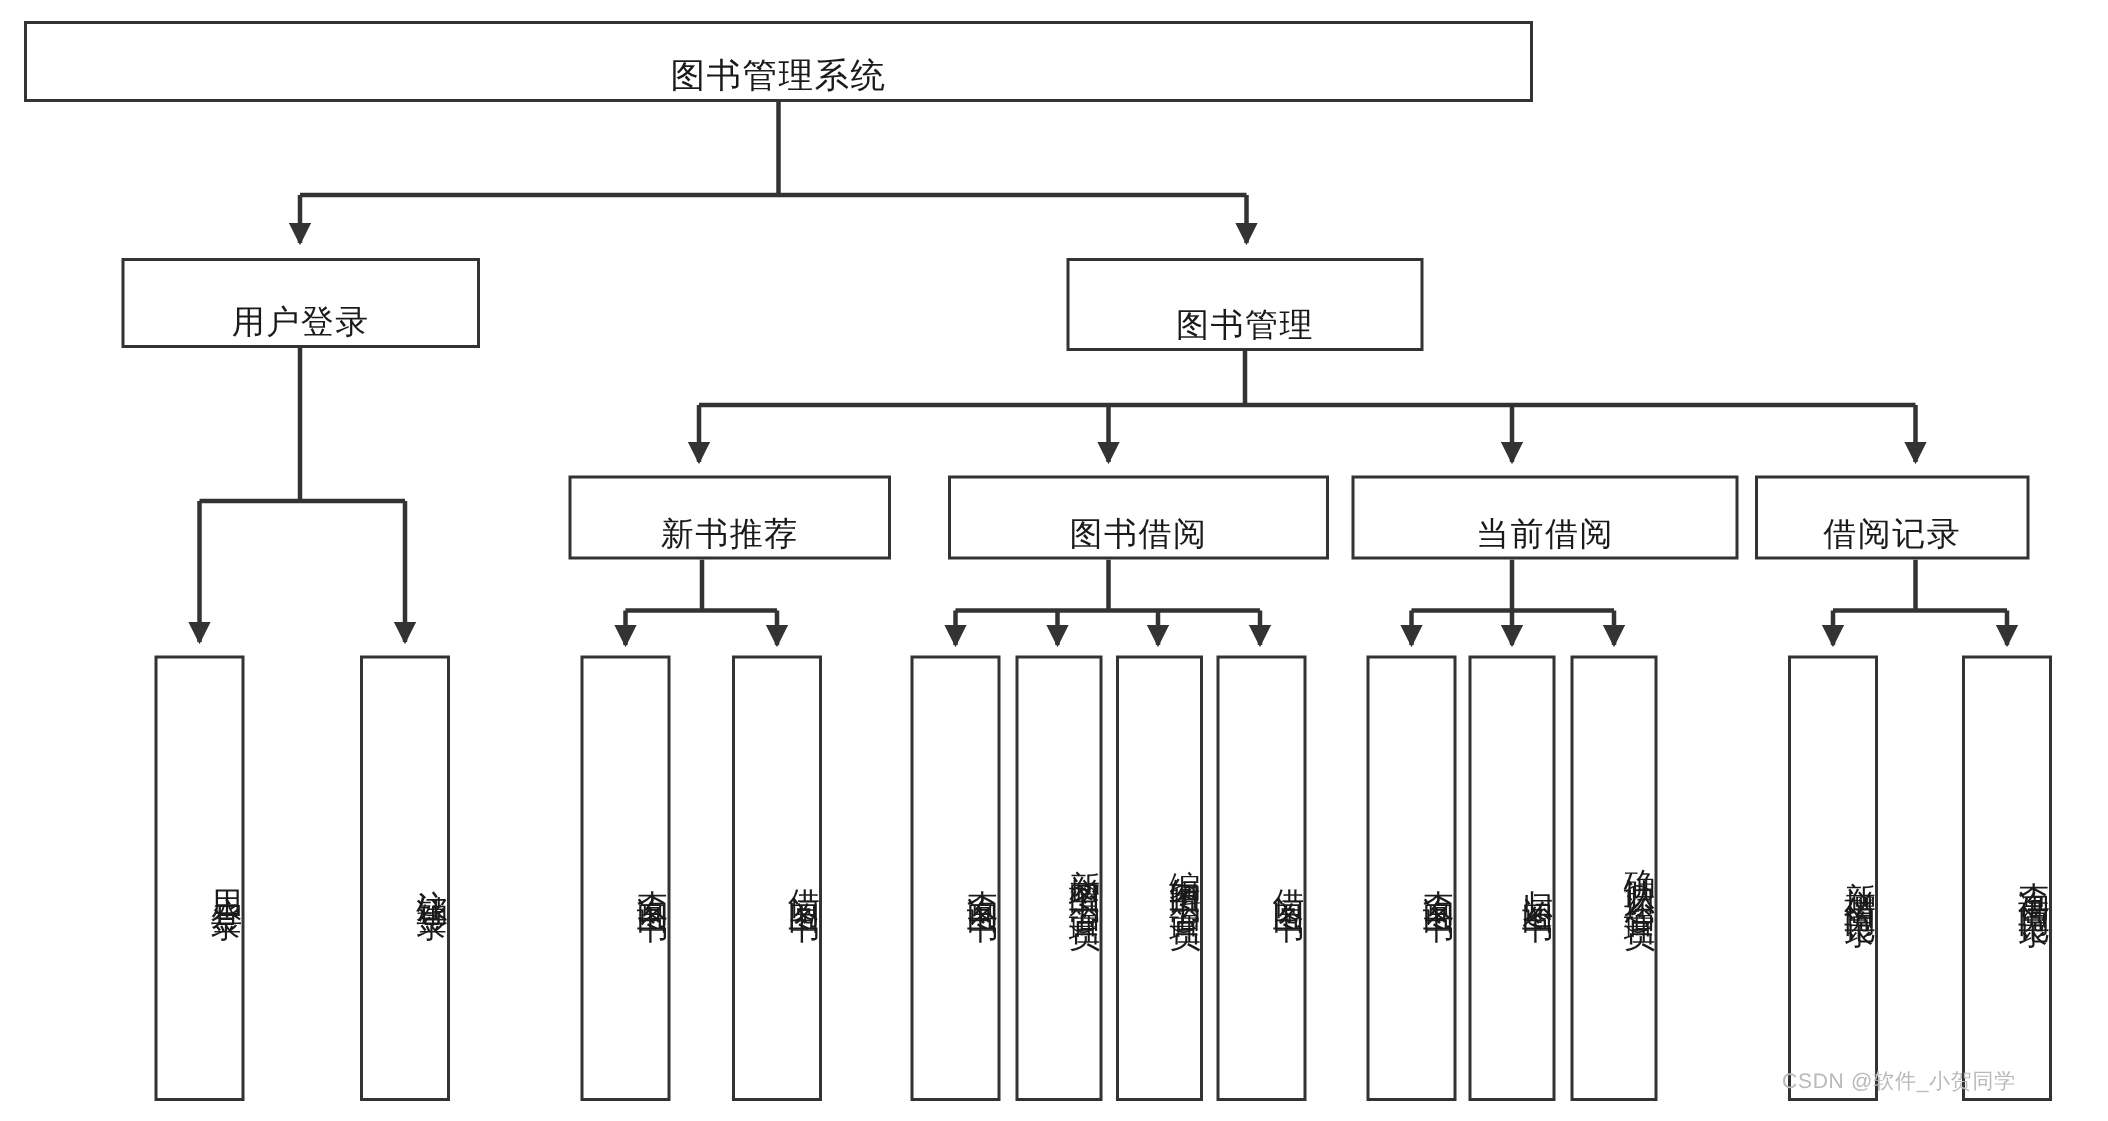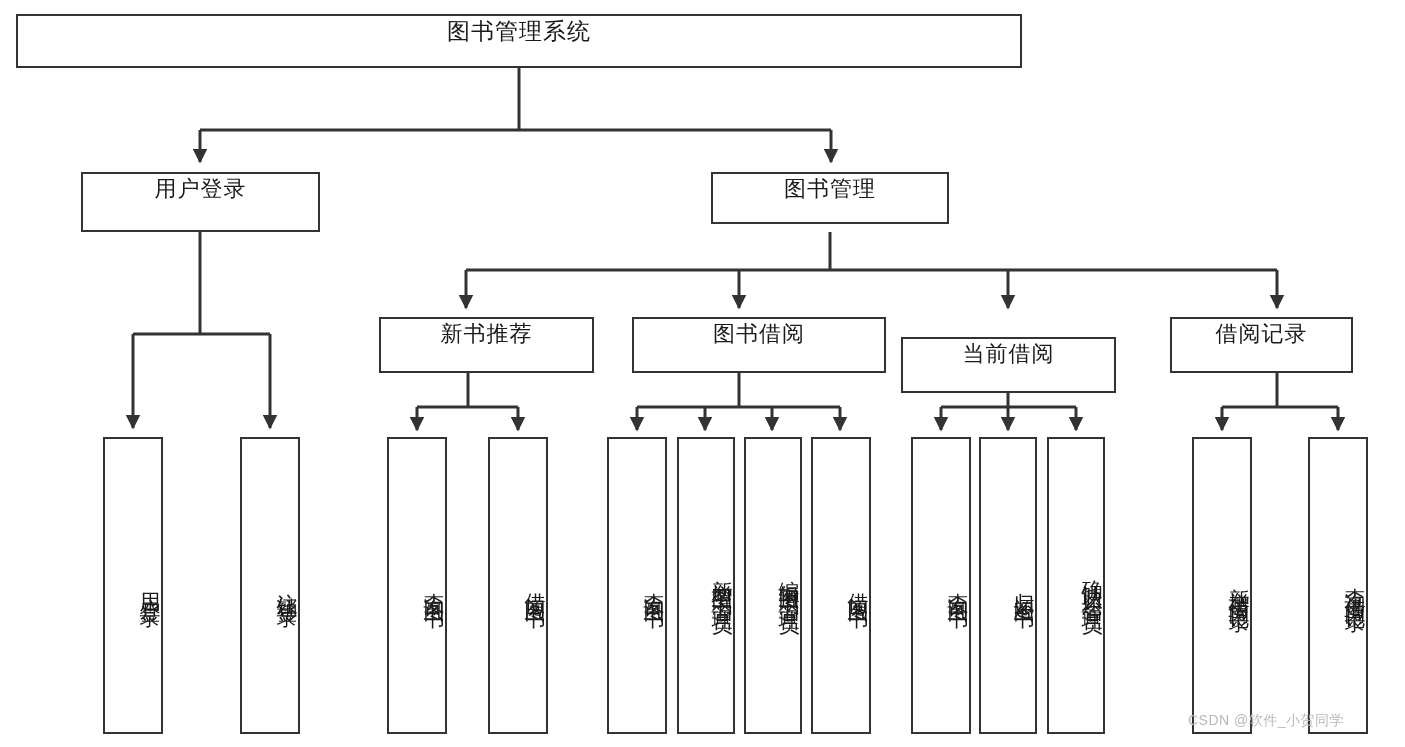--- a/index.html
+++ b/index.html
@@ -16,21 +16,21 @@
     height: 747px;
     background: #ffffff;
     overflow: hidden;
   }
   .node {
     position: absolute;
     box-sizing: border-box;
     border: 2.5px solid #333333;
     background: #ffffff;
     display: flex;
-    align-items: flex-start;
+    align-items: flex-end;
     justify-content: center;
     color: #1a1a1a;
   }
   .node.horiz {
     font-size: 22px;
     letter-spacing: 1px;
   }
   .node.root {
     font-size: 23px;
   }
@@ -124,33 +124,33 @@
   </svg>
 
   <div class="node horiz root" style="left:16px; top:14px; width:1006px; height:54px;">
     <span>图书管理系统</span>
   </div>
 
   <div class="node horiz" style="left:81px; top:172px; width:239px; height:60px;">
     <span>用户登录</span>
   </div>
 
-  <div class="node horiz" style="left:711px; top:172px; width:238px; height:52px;">
+  <div class="node horiz" style="left:711px; top:172px; width:238px; height:62px;">
     <span>图书管理</span>
   </div>
 
   <div class="node horiz" style="left:379px; top:317px; width:215px; height:56px;">
     <span>新书推荐</span>
   </div>
 
   <div class="node horiz" style="left:632px; top:317px; width:254px; height:56px;">
     <span>图书借阅</span>
   </div>
 
-  <div class="node horiz" style="left:901px; top:317px; width:215px; height:56px;margin-top:20px;">
+  <div class="node horiz" style="left:901px; top:317px; width:258px; height:56px;">
     <span>当前借阅</span>
   </div>
 
   <div class="node horiz" style="left:1170px; top:317px; width:183px; height:56px;">
     <span>借阅记录</span>
   </div>
 
   <div class="node vert" style="left:103px; top:437px; width:60px; height:297px;">
     <span>用户登录</span>
   </div>

